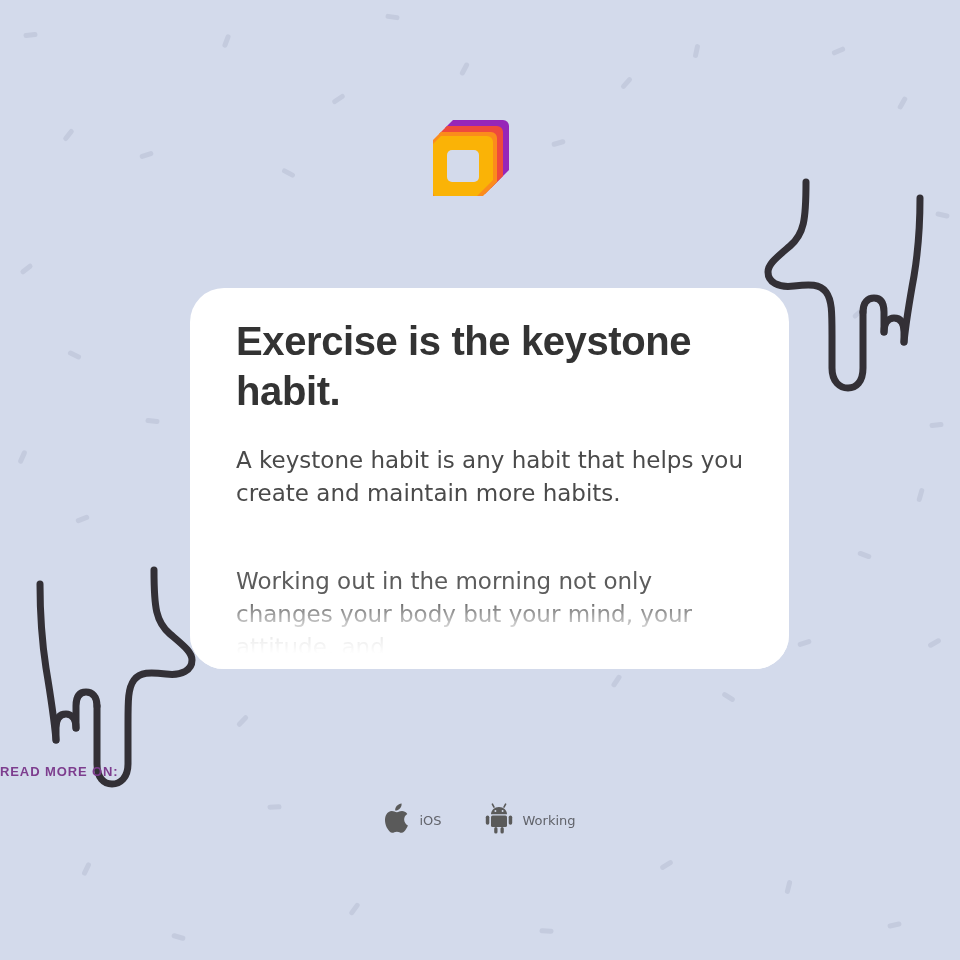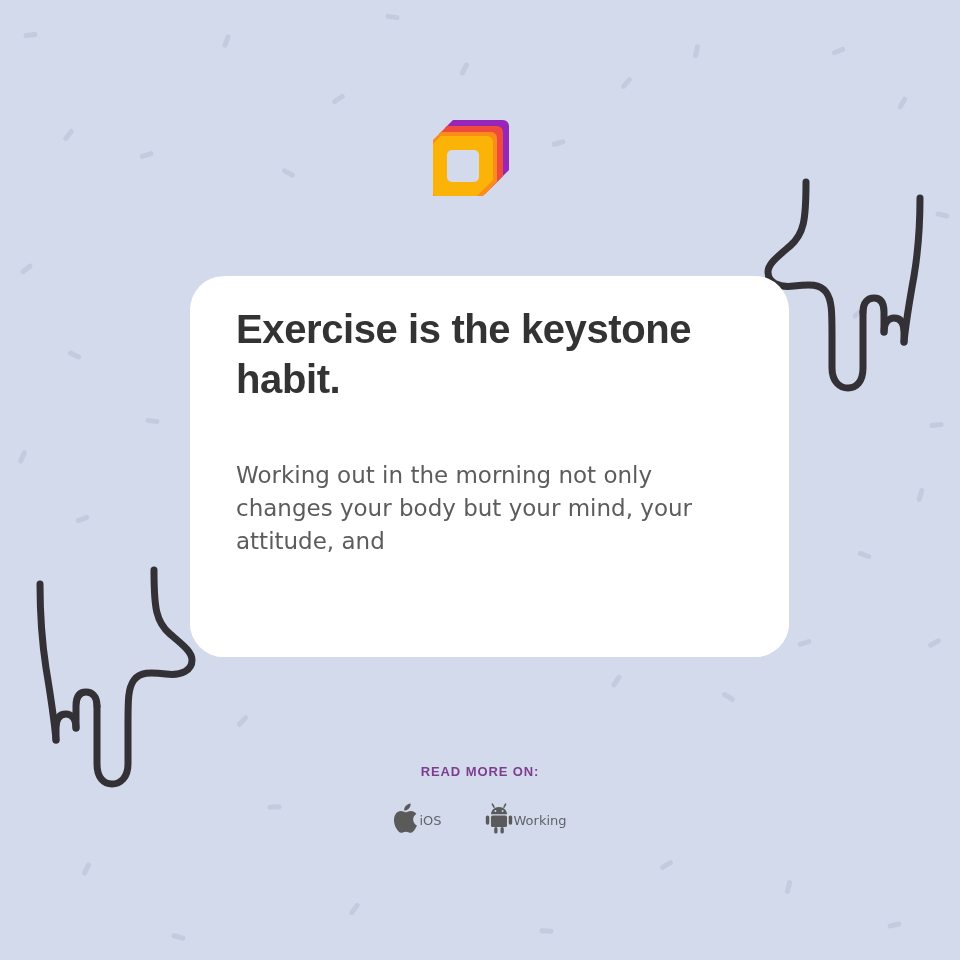--- a/index.html
+++ b/index.html
@@ -49,21 +49,21 @@
     left: 425px;
     top: 100px;
     width: 96px;
     height: 96px;
   }
 
   
   #card {
     position: absolute;
     left: 190px;
-    top: 276px;
+    top: 288px;
     width: 599px;
     height: 381px;
     background: #ffffff;
     border-radius: 34px;
     overflow: hidden;
   }
   #card-inner {
     position: absolute;
     left: 46px;
     top: 28px;
@@ -107,21 +107,20 @@
         rgba(255,255,255,1) 78%);
     pointer-events: none;
   }
 
   
   #footer {
     position: absolute;
     left: 0;
     right: 0;
     top: 764px;
-    text-align: center;
   }
   #read-more-on {
     font-family: "Liberation Sans", sans-serif;
     font-size: 13px;
     font-weight: bold;
     letter-spacing: 0.9px;
     color: #7d3d8e;
     text-transform: uppercase;
   }
   #brand {
@@ -138,20 +137,21 @@
   #store-row {
     margin-top: 24px;
     display: flex;
     justify-content: center;
     align-items: center;
     gap: 42px;
   }
   .store-badge {
     display: flex;
     align-items: center;
+    gap: 9px;
   }
   .store-label {
     font-family: "DejaVu Sans", sans-serif;
     font-size: 13px;
     color: #61636a;
   }
 </style>
 </head>
 <body>
 
@@ -224,20 +224,21 @@
       <path d="M22 26 L72 26 A6 6 0 0 1 78 32 L78 76 L60 94 L14 94 L14 34 Z" fill="#ef4a3c"></path>
       <path d="M16 32 L66 32 A6 6 0 0 1 72 38 L72 82 L54 100 L8 100 L8 40 Z" fill="#fb8c1c"></path>
       <path d="M16 36 L62 36 A6 6 0 0 1 68 42 L68 80 L50 98 L14 98 A6 6 0 0 1 8 92 L8 44 Z" fill="#fab306"></path>
       <rect x="22" y="50" width="32" height="32" rx="5" fill="#d3daeb"></rect>
     </svg>
   </div>
 
   <div id="card">
     <div id="card-inner">
       <h1 id="card-title">Exercise is the keystone habit.</h1>
+      <p id="card-body-1">A keystone habit is any habit that helps you create and maintain more habits.</p>
       <p id="card-body-2">Working out in the morning not only changes your body but your mind, your attitude, and</p>
     </div>
     <div id="card-fade"></div>
   </div>
 
   <div id="footer">
     <div id="read-more-on">READ MORE ON:</div>
 
 
     <div id="store-row">

